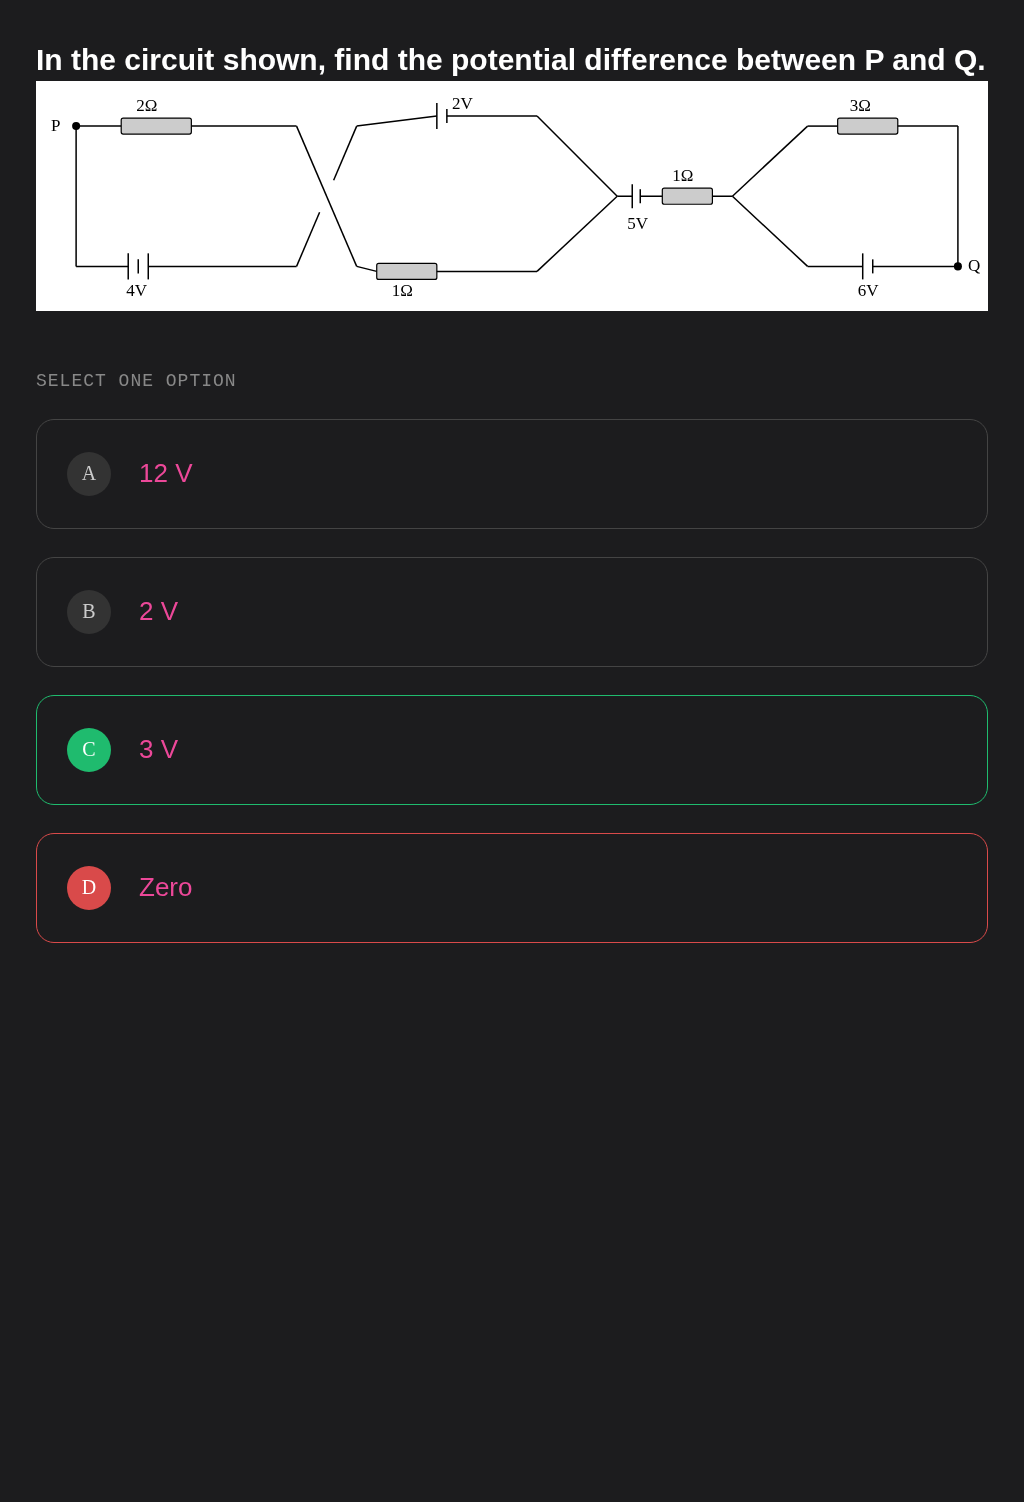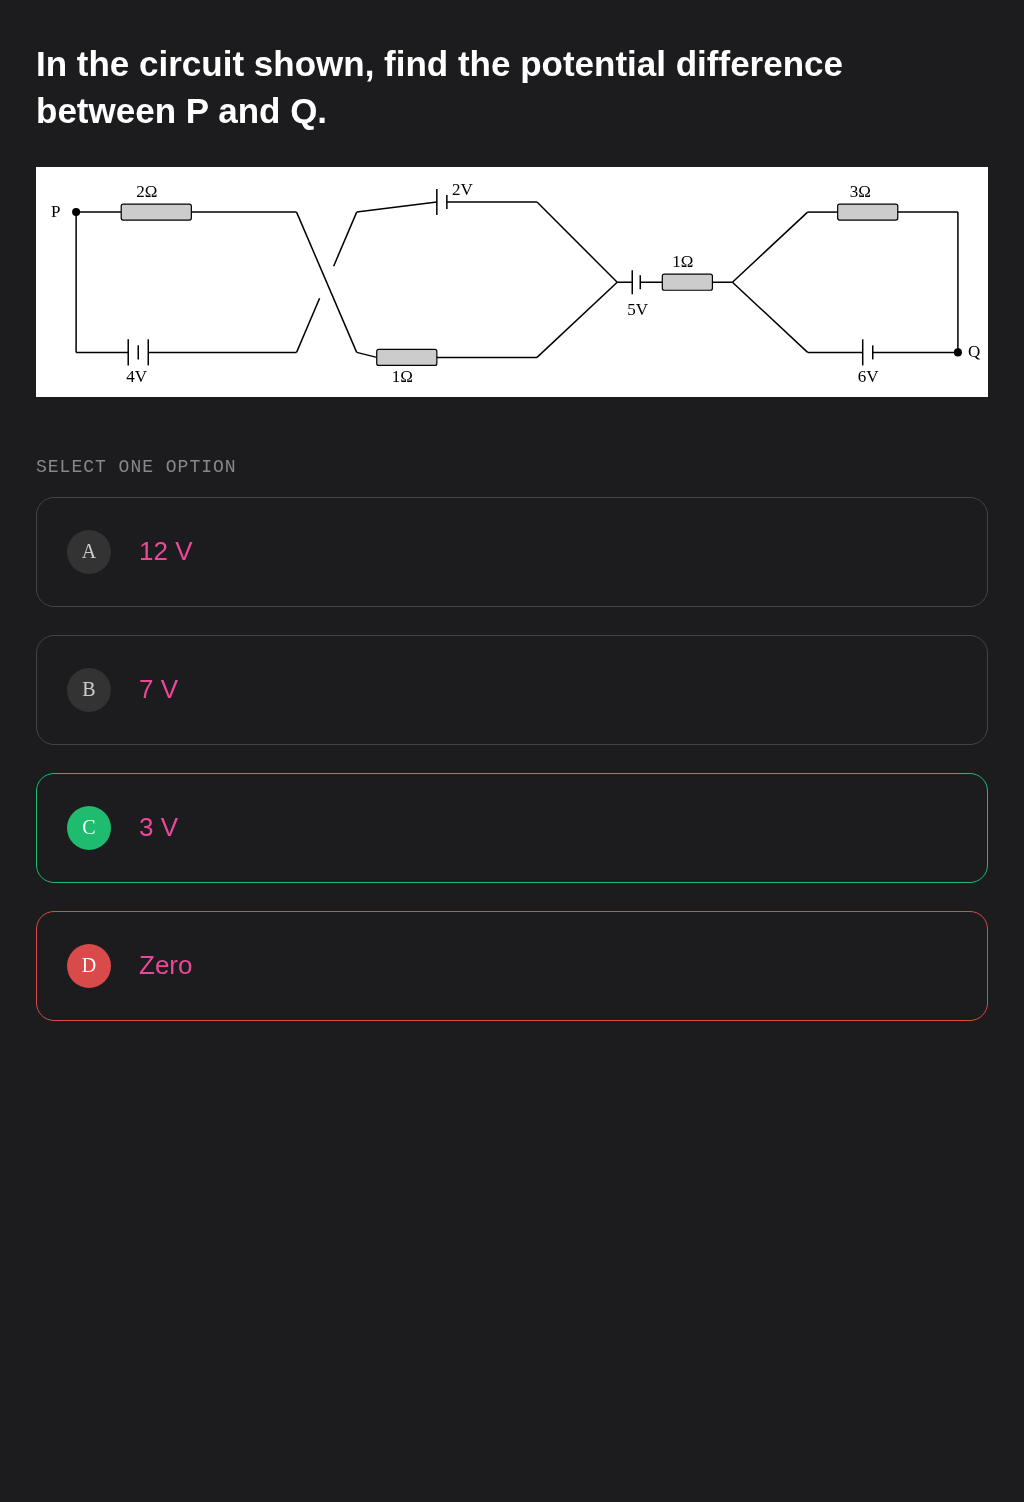--- a/index.html
+++ b/index.html
@@ -4,37 +4,36 @@
   <style>
     * { margin: 0; padding: 0; box-sizing: border-box; }
     body {
       background: #1c1c1e;
       color: #fff;
       font-family: -apple-system, BlinkMacSystemFont, 'Segoe UI', Arial, sans-serif;
       padding: 40px 36px;
       width: 1024px;
     }
     .question-title {
-      font-size: 35px;
+      font-size: 30px;
       font-weight: 700;
       line-height: 1.35;
-      margin-bottom: 32px;
     }
     .diagram-container {
       background: #fff;
       padding: 0;
       margin-bottom: 60px;
       width: 100%;
     }
     .diagram-container svg { display: block; width: 100%; height: auto; }
     .section-label {
       color: #888;
       font-size: 18px;
       letter-spacing: 1px;
-      margin-bottom: 20px;
+      margin-bottom: 28px;
       font-family: 'Courier New', monospace;
     }
     .option {
       border: 1.5px solid #444;
       border-radius: 18px;
       padding: 32px 30px;
       margin-bottom: 28px;
       display: flex;
       align-items: center;
       gap: 28px;
@@ -141,21 +140,21 @@
 
 <div class="section-label">SELECT ONE OPTION</div>
 
 <div id="options">
     <div class="option">
       <div class="option-letter">A</div>
       <div class="option-text">12 V</div>
     </div>
     <div class="option">
       <div class="option-letter">B</div>
-      <div class="option-text">7 V</div>
+      <div class="option-text">2 V</div>
     </div>
     <div class="option correct">
       <div class="option-letter">C</div>
       <div class="option-text">3 V</div>
     </div>
     <div class="option wrong">
       <div class="option-letter">D</div>
       <div class="option-text">Zero</div>
     </div>
   </div>

